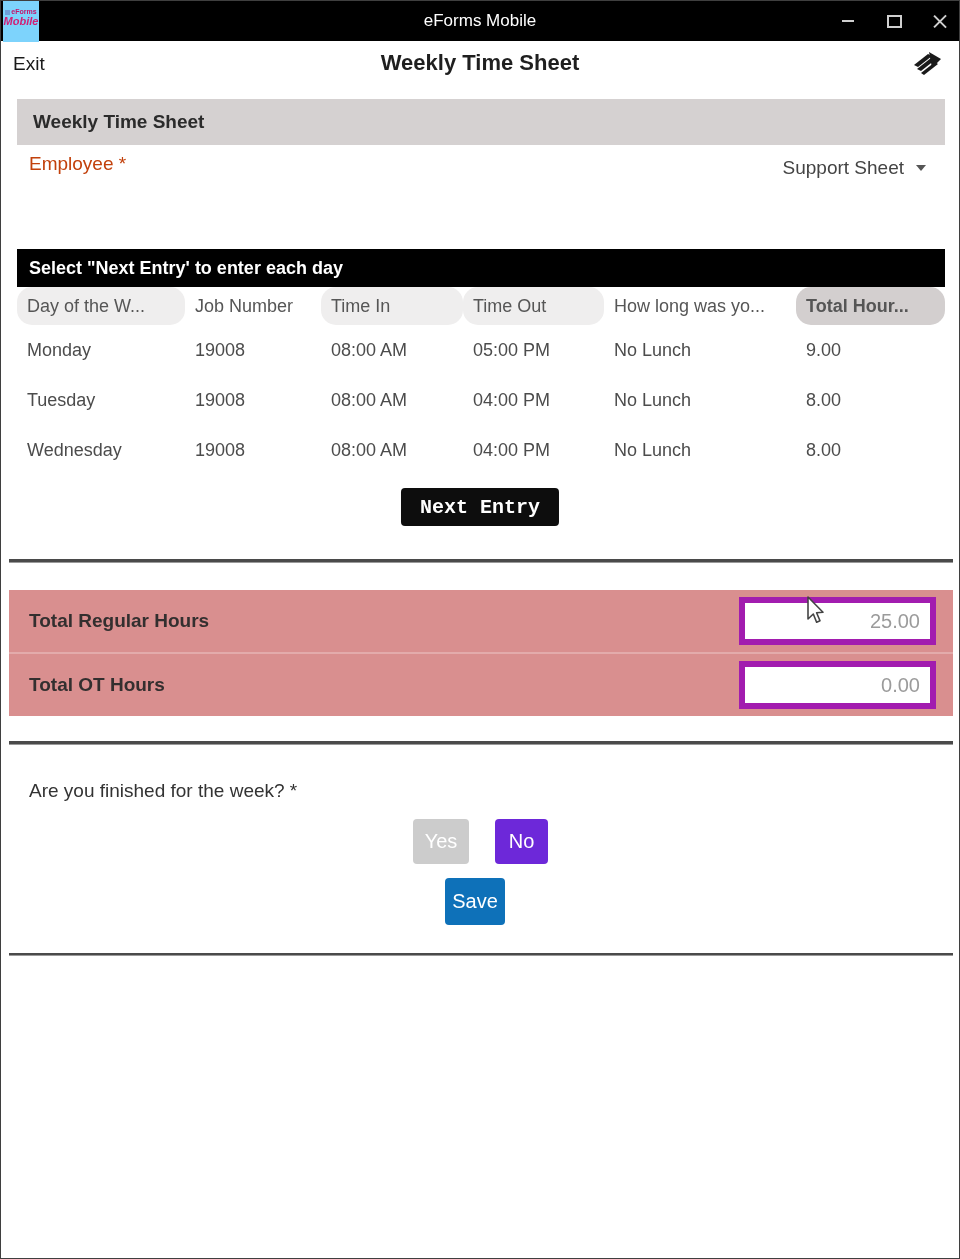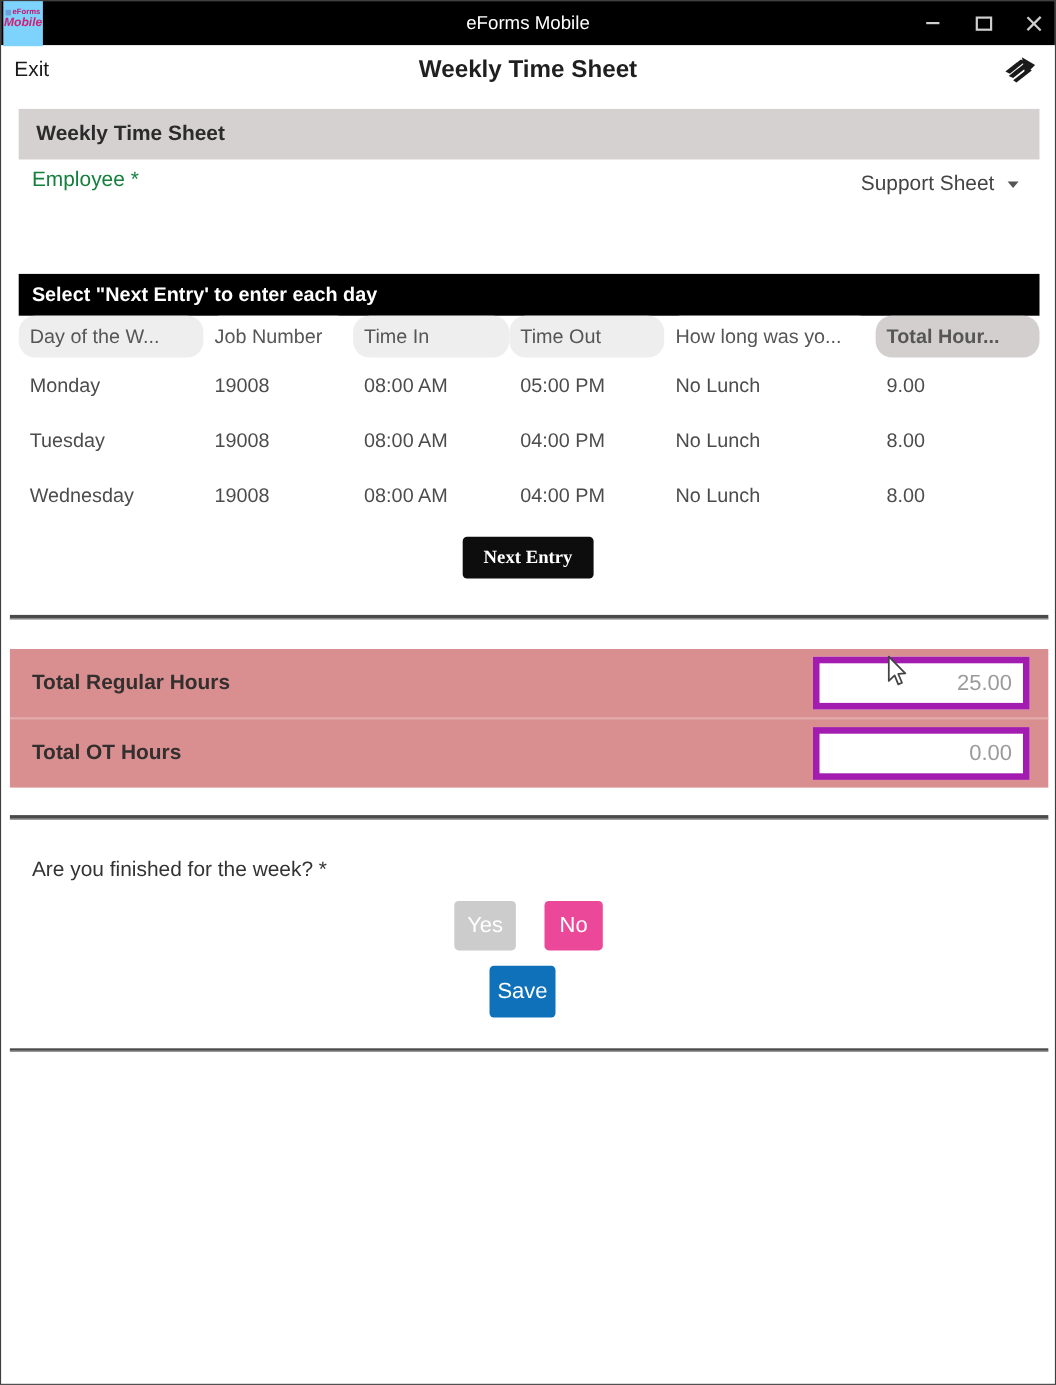--- a/index.html
+++ b/index.html
@@ -26,59 +26,59 @@
   .glyph-close::before{transform:rotate(45deg);}
   .glyph-close::after{transform:rotate(-45deg);}
   
   .exit{position:absolute;top:52px;left:12px;font-size:19px;color:#1a1a1a;}
   .page-title{position:absolute;top:49px;left:0;width:100%;text-align:center;
     font-size:22px;font-weight:bold;color:#1f1f1f;}
   .send{position:absolute;top:47px;right:14px;width:34px;height:30px;}
   
   .band{position:absolute;top:98px;left:16px;width:928px;height:46px;background:#d5d1d1;
     line-height:46px;padding-left:16px;box-sizing:border-box;font-size:19px;font-weight:bold;color:#2b2b2b;}
-  .emp-label{position:absolute;top:152px;left:28px;font-size:19px;color:#15803d;}
+  .emp-label{position:absolute;top:152px;left:28px;font-size:19px;color:#c2410c;}
   .emp-value{position:absolute;top:156px;right:33px;font-size:19px;color:#444;display:flex;align-items:center;gap:12px;}
   .caret{width:0;height:0;border-left:5px solid transparent;border-right:5px solid transparent;
     border-top:6px solid #555;display:inline-block;}
   
   .instruction{position:absolute;top:248px;left:16px;width:928px;height:38px;background:#000;
     color:#fff;font-size:18px;font-weight:bold;line-height:38px;padding-left:12px;box-sizing:border-box;}
   .grid-header{position:absolute;top:286px;left:16px;width:928px;height:38px;display:grid;
     grid-template-columns:168px 136px 142px 141px 192px 149px;}
   .grid-header .hcell{font-size:18px;color:#565656;line-height:38px;padding-left:10px;
     box-sizing:border-box;white-space:nowrap;overflow:hidden;border-radius:15px;}
   .hc1,.hc3,.hc4{background:#efeeee;}
   .hc2,.hc5{background:#fff;}
   .hc6{background:#d3cfcf;font-weight:bold;color:#141414;}
   .grid-rows{position:absolute;top:324px;left:16px;width:928px;}
   .grid-row{display:grid;grid-template-columns:168px 136px 142px 141px 192px 149px;height:50px;}
   .grid-row .cell{font-size:18px;color:#4c4c4c;line-height:50px;padding-left:10px;
     box-sizing:border-box;white-space:nowrap;overflow:hidden;}
   .next-btn{position:absolute;top:487px;left:50%;transform:translateX(-50%);
-    background:#0d0d0d;color:#fff;font-size:17px;font-weight:bold;border:none;border-radius:4px;
-    height:38px;padding:0 19px;font-family:Liberation Serif, serif;}
+    background:#0d0d0d;color:#fff;font-size:20px;font-weight:bold;border:none;border-radius:4px;
+    height:38px;padding:0 19px;font-family:Liberation Mono, monospace;}
   
   .divider{position:absolute;left:8px;width:944px;height:3px;background:#4a4a4a;border-bottom:1px solid #9a9a9a;box-sizing:content-box;}
   .d1{top:558px;} .d2{top:740px;} .d3{top:952px;height:2px;}
   
   .totals{position:absolute;top:589px;left:8px;width:944px;background:#d98f8f;}
   .total-row{position:relative;height:62px;padding-left:32px;}
   .total-label{position:absolute;left:20px;top:50%;transform:translateY(-50%);
     font-size:19px;font-weight:bold;color:#332f2f;}
   .total-input{position:absolute;right:17px;top:7px;width:197px;height:48px;box-sizing:border-box;
     border:6px solid #a21caf;background:#fff;text-align:right;padding-right:10px;
     font-size:20px;color:#9b9b9b;font-family:"Liberation Sans",sans-serif;}
   .total-sep{height:2px;background:#e3abab;}
   
   .question{position:absolute;top:779px;left:28px;font-size:19px;color:#333;}
   .btn{position:absolute;border:none;border-radius:4px;color:#fff;font-weight:normal;
     font-size:20px;font-family:"Liberation Sans",sans-serif;}
   .yes-btn{top:818px;left:412px;width:56px;height:45px;background:#cccccc;}
-  .no-btn{top:818px;left:494px;width:53px;height:45px;background:#ec4899;}
+  .no-btn{top:818px;left:494px;width:53px;height:45px;background:#6d28d9;}
   .save-btn{top:877px;left:444px;width:60px;height:47px;background:#0e71b9;}
   .cursor{position:absolute;top:594px;left:802px;z-index:5;pointer-events:none;}
 </style>
 </head>
 <body>
 
 <div class="window">
 
   <div class="titlebar">
     <div class="tb-title">eForms Mobile</div>

